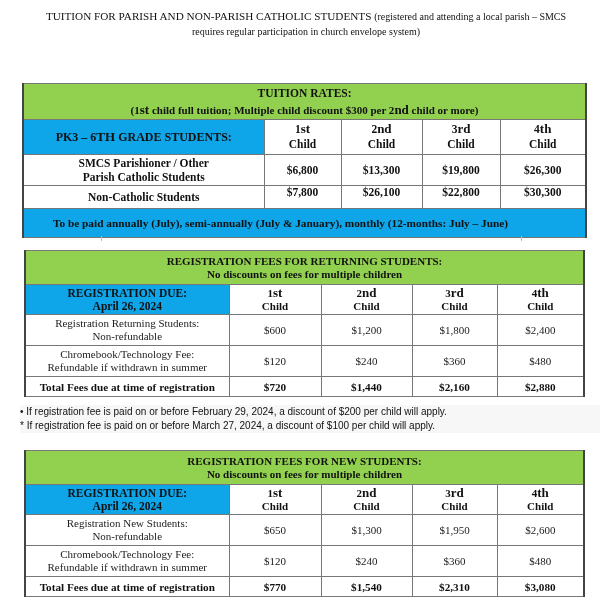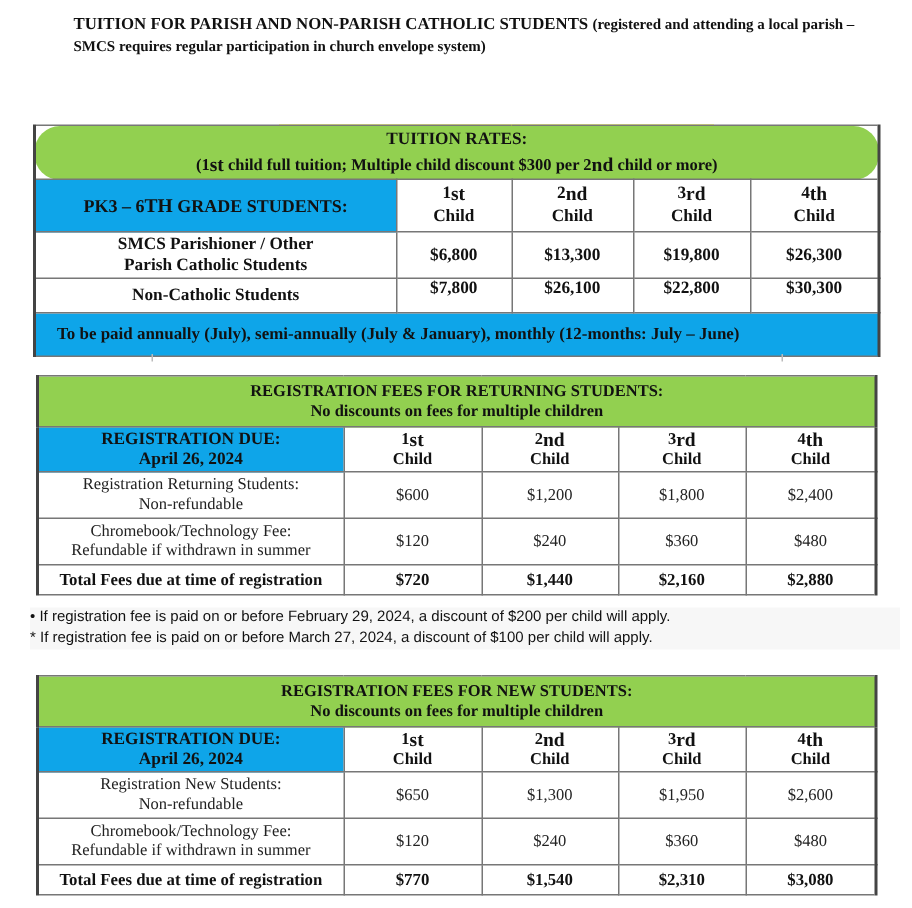--- a/index.html
+++ b/index.html
@@ -1,45 +1,45 @@
 <!DOCTYPE html>
 <html><head>
 <meta charset="utf-8">
 <style>
   html, body { margin: 0; padding: 0; background: #ffffff; }
   body {
     width: 608px; height: 605px; position: relative; overflow: hidden;
     font-family: "Liberation Serif", "DejaVu Serif", serif; color: #111;
   }
   .intro {
-    position: absolute; left: 49px; top: 9px; width: 540px;
-    font-size: 11.2px; font-weight: bold; line-height: 14px;
+    position: absolute; left: 36px; top: 9px; width: 540px;
+    font-size: 11.2px; font-weight: normal; line-height: 14px; text-align: center;
   }
   .intro .small { font-size: 10px; }
   .cost {
     position: absolute; left: 186px; top: 48px; width: 290px; height: 20px;
     background: #FFFF00; font-size: 15.5px; font-weight: bold;
     text-align: right; line-height: 20px; padding-right: 0; box-sizing: border-box;
     padding-right: 2px;
     margin-top: 35px;
   }
   table { border-collapse: collapse; position: absolute; table-layout: fixed; }
   td { padding: 0; text-align: center; vertical-align: middle; border: 1px solid #777; }
   .green { background: #92D050; }
   .peach { background: #0ea5e9; }
   sup { font-size: 13px; vertical-align: top; position: relative; top: -1px; }
 
   #t1 { left: 22px; top: 83px; width: 563px; border-left: 2px solid #444; border-right: 2px solid #444; }
   #t1 td { font-size: 11.5px; }
-  #t1 .hdr { height: 35px; font-weight: bold; line-height: 17px; border-left: 2px solid #444; border-right: 2px solid #444; border-radius: 17px; }
+  #t1 .hdr { height: 35px; font-weight: bold; line-height: 17px; border-left: 2px solid #444; border-right: 2px solid #444; }
   #t1 .hdr .sm { font-size: 11px; }
   #t1 .colhdr td { height: 34px; font-weight: bold; line-height: 15px; }
   #t1 .r1 td { height: 30px; font-weight: bold; line-height: 14px; }
   #t1 .r2 td { height: 22px; font-weight: bold; }
-  #t1 .foot { height: 28px; text-align: left; padding-left: 14px; font-weight: bold; font-size: 11.3px; }
+  #t1 .foot { height: 28px; text-align: left; padding-left: 29px; font-weight: bold; font-size: 11.3px; }
 
   .reg { left: 24px; width: 559px; border-left: 2px solid #444; border-right: 2px solid #444; }
   .reg td { font-size: 11px; }
   .reg .hdr { height: 33px; font-weight: bold; line-height: 13px; border-left: 2px solid #444; border-right: 2px solid #444; }
   .reg .colhdr td { height: 29px; font-weight: bold; line-height: 13px; margin-top: 40px; }
   .reg .colhdr td.lbl { font-size: 11.5px; }
   .reg .row td { height: 30px; line-height: 13px; font-weight: normal; font-size: 11px; color: #222; }
   .reg .tot td { height: 19px; font-weight: bold; font-size: 11.2px; }
   #t2 { top: 250px; }
   #t3 { top: 450px; }

